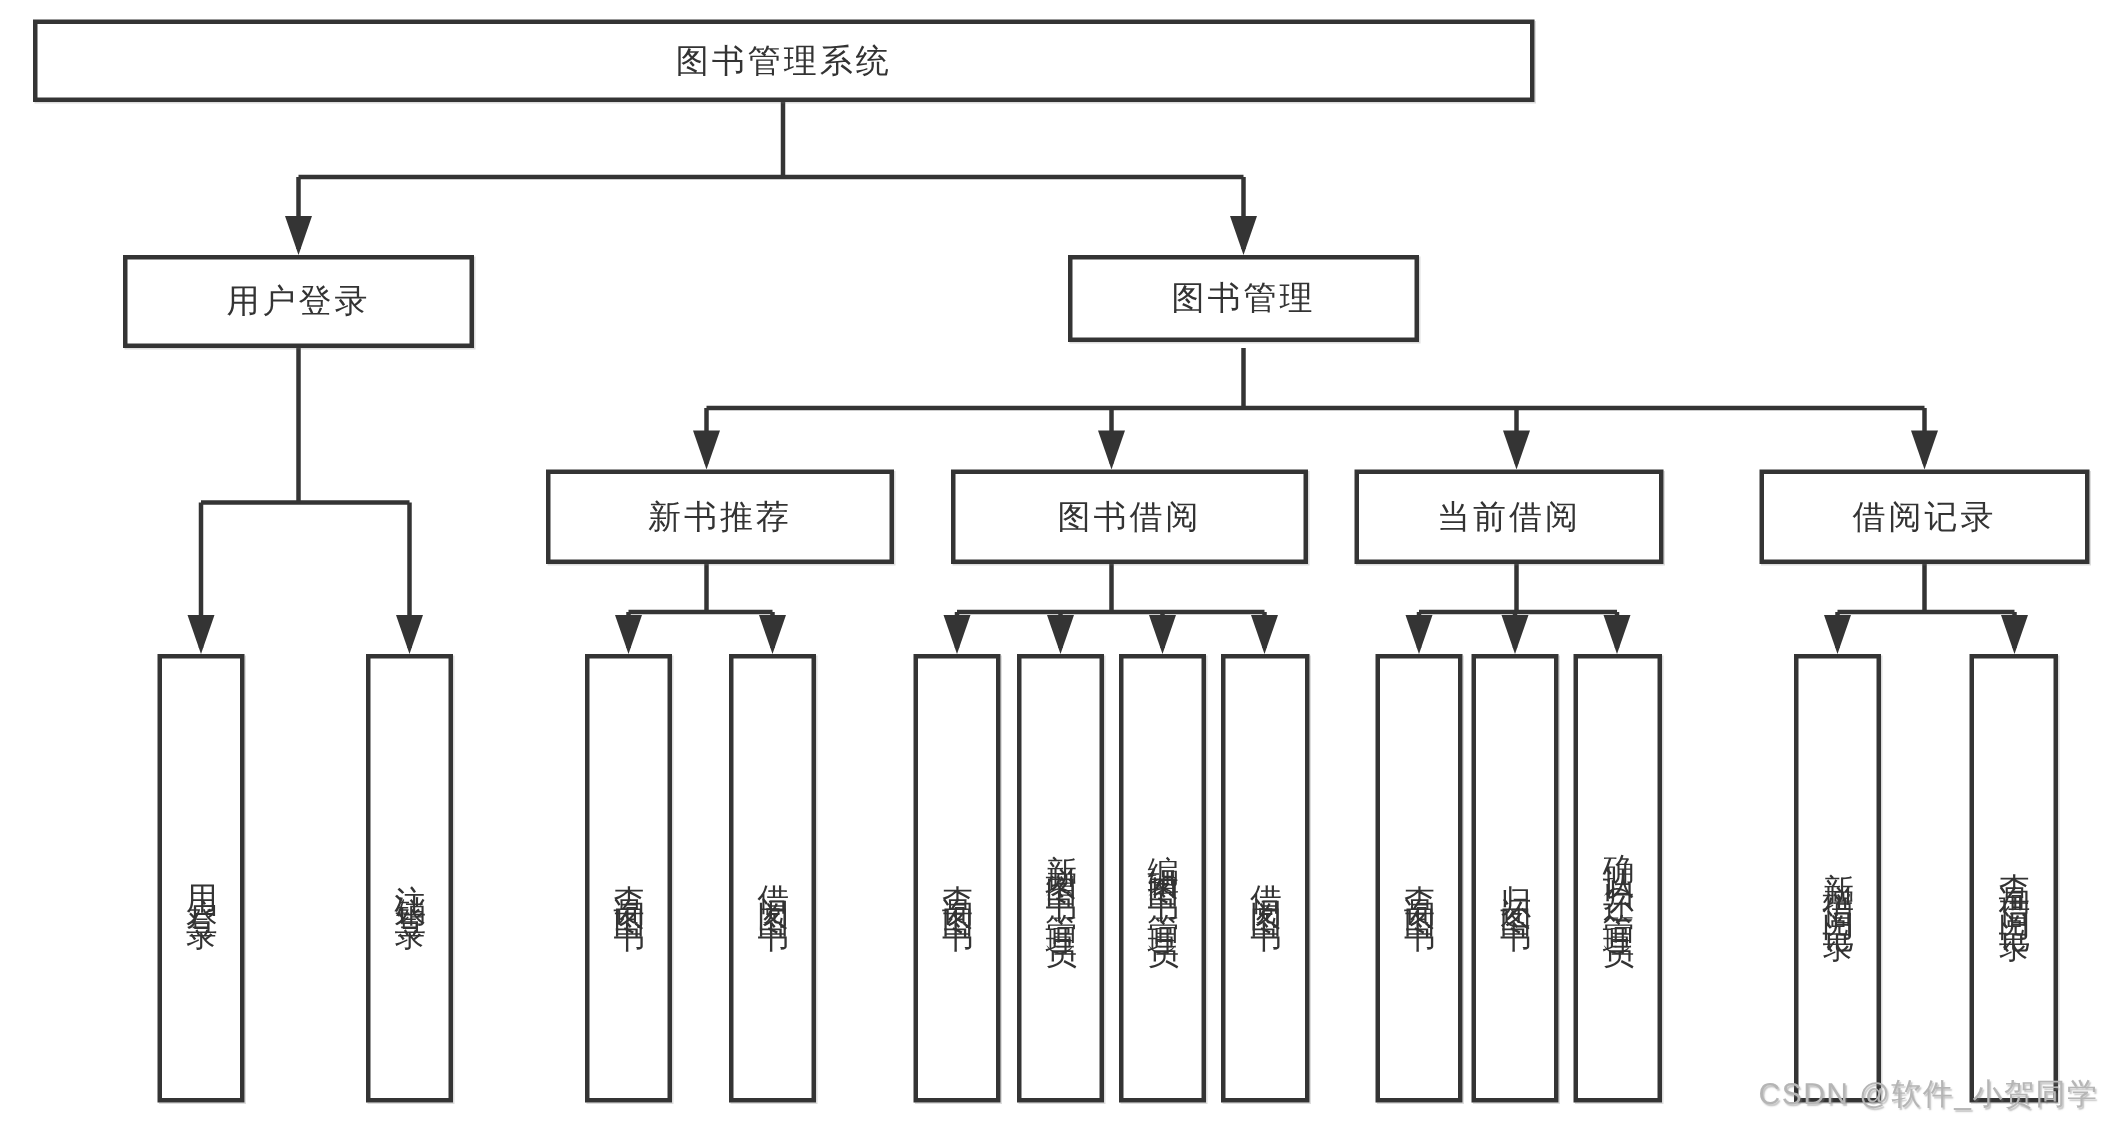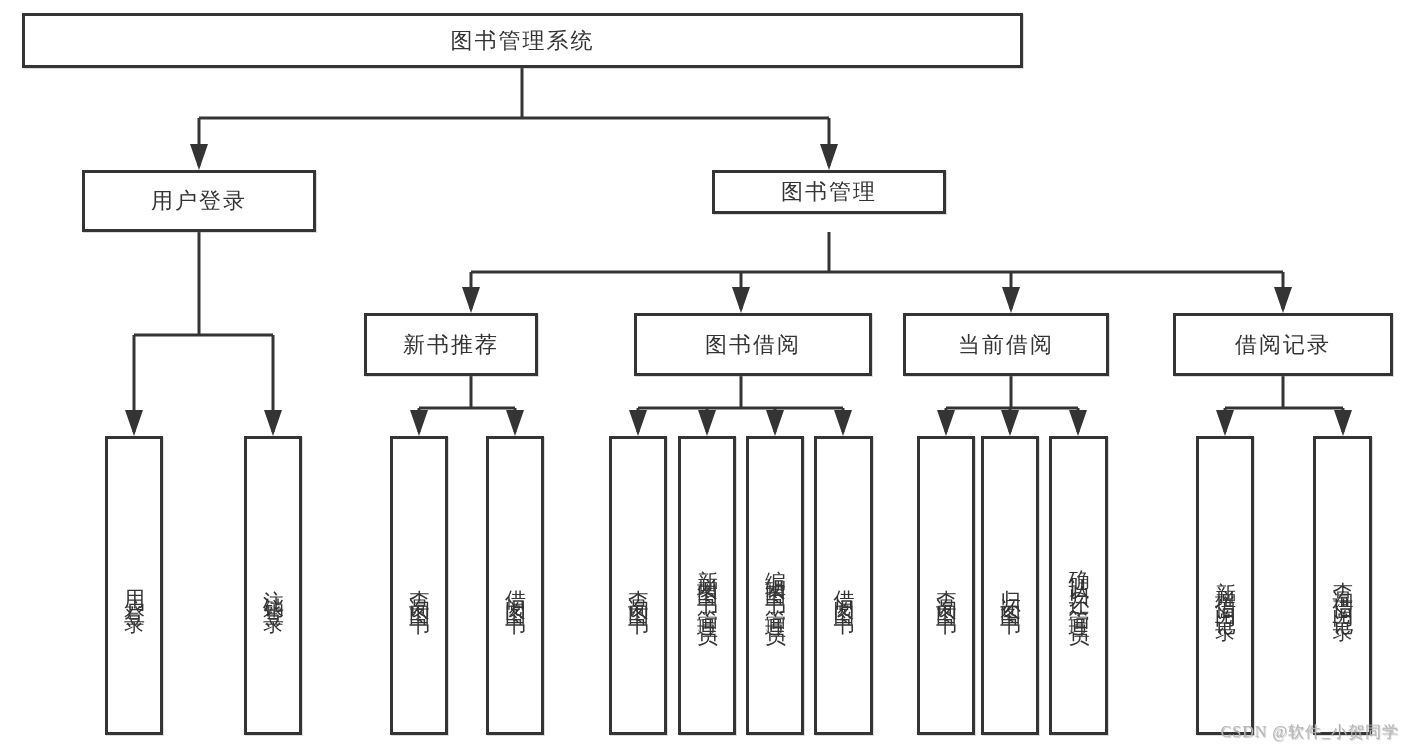--- a/index.html
+++ b/index.html
@@ -1,21 +1,21 @@
 <!DOCTYPE html>
 <html><head>
 <meta charset="utf-8">
 <style>
   html,body{margin:0;padding:0;background:#ffffff;}
   .canvas{
     position:relative;
     width:1405px;height:747px;
     background:#ffffff;
     overflow:hidden;
-    font-family:Liberation Serif, serif;
+    font-family:Liberation Sans, sans-serif;
   }
   .wires{position:absolute;left:0;top:0;width:1405px;height:747px;}
   .box{
     position:absolute;
     box-sizing:border-box;
     border:3px solid #343434;
     background:#ffffff;
     display:flex;align-items:center;justify-content:center;
     color:#333333;
     font-size:22px;
@@ -27,21 +27,21 @@
     writing-mode:vertical-rl;
     text-orientation:mixed;
     font-size:21px;
     letter-spacing:8px;
     line-height:1.1;
     padding-top:6px;
   }
   .watermark{
     position:absolute;
     right:6px;bottom:4px;
-    font-size:16px;
+    font-size:20px;
     color:#b5b5b5;
     text-shadow:1px 1px 1px rgba(120,120,120,0.45);
     letter-spacing:1px;
     z-index:5;
     white-space:nowrap;
   }
 </style>
 </head>
 <body>
 
@@ -119,23 +119,23 @@
       <polyline points="1225,408 1225,432"></polyline>
       <polyline points="1343,408 1343,432"></polyline>
       <polygon points="1216,410 1234,410 1225,436" fill="#343434" stroke="none"></polygon>
       <polygon points="1334,410 1352,410 1343,436" fill="#343434" stroke="none"></polygon>
     </g>
   </svg>
 
   <div class="box" style="left:22px;top:13px;width:1001px;height:55px">图书管理系统</div>
 
   <div class="box" style="left:82px;top:170px;width:234px;height:62px">用户登录</div>
-  <div class="box" style="left:712px;top:170px;width:234px;height:44px">图书管理</div>
+  <div class="box" style="left:712px;top:170px;width:234px;height:58px">图书管理</div>
 
-  <div class="box" style="left:364px;top:313px;width:174px;height:63px">新书推荐</div>
+  <div class="box" style="left:364px;top:313px;width:232px;height:63px">新书推荐</div>
   <div class="box" style="left:634px;top:313px;width:238px;height:63px">图书借阅</div>
   <div class="box" style="left:903px;top:313px;width:206px;height:63px">当前借阅</div>
   <div class="box" style="left:1173px;top:313px;width:220px;height:63px">借阅记录</div>
 
   <div class="box leaf" style="left:105px;top:436px;width:58px;height:299px">用户登录</div>
   <div class="box leaf" style="left:244px;top:436px;width:58px;height:299px">注销登录</div>
 
   <div class="box leaf" style="left:390px;top:436px;width:58px;height:299px">查询图书</div>
   <div class="box leaf" style="left:486px;top:436px;width:58px;height:299px">借阅图书</div>
 

